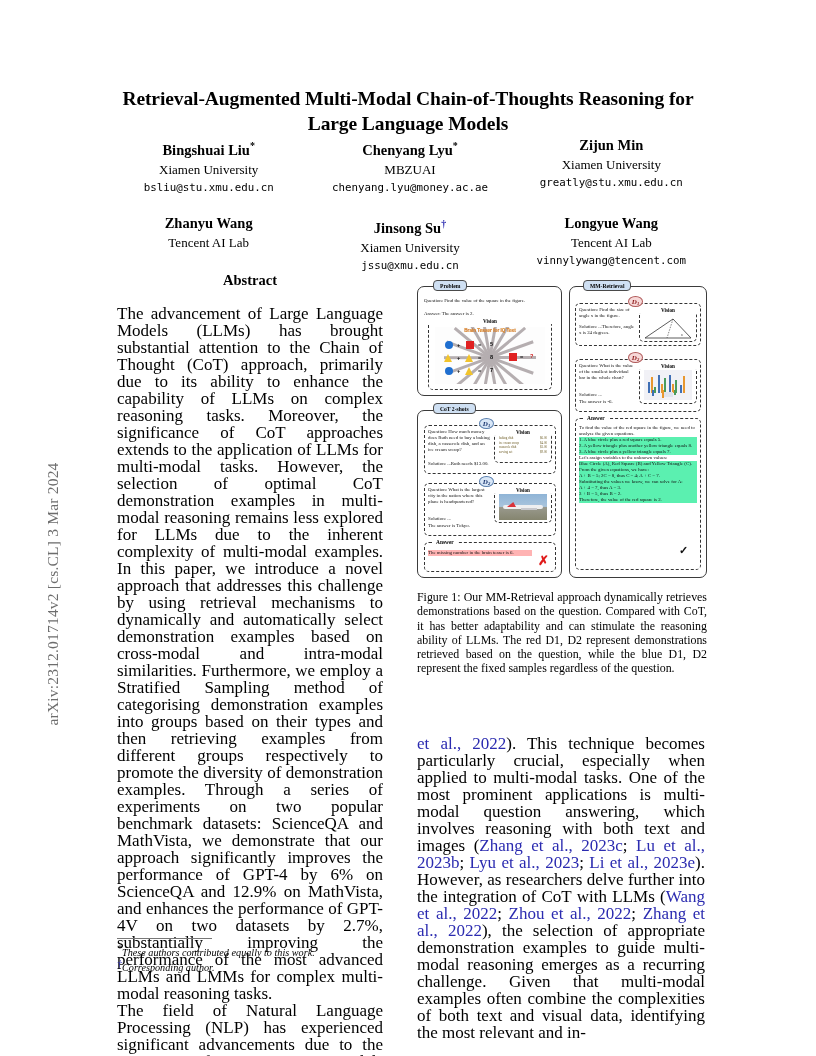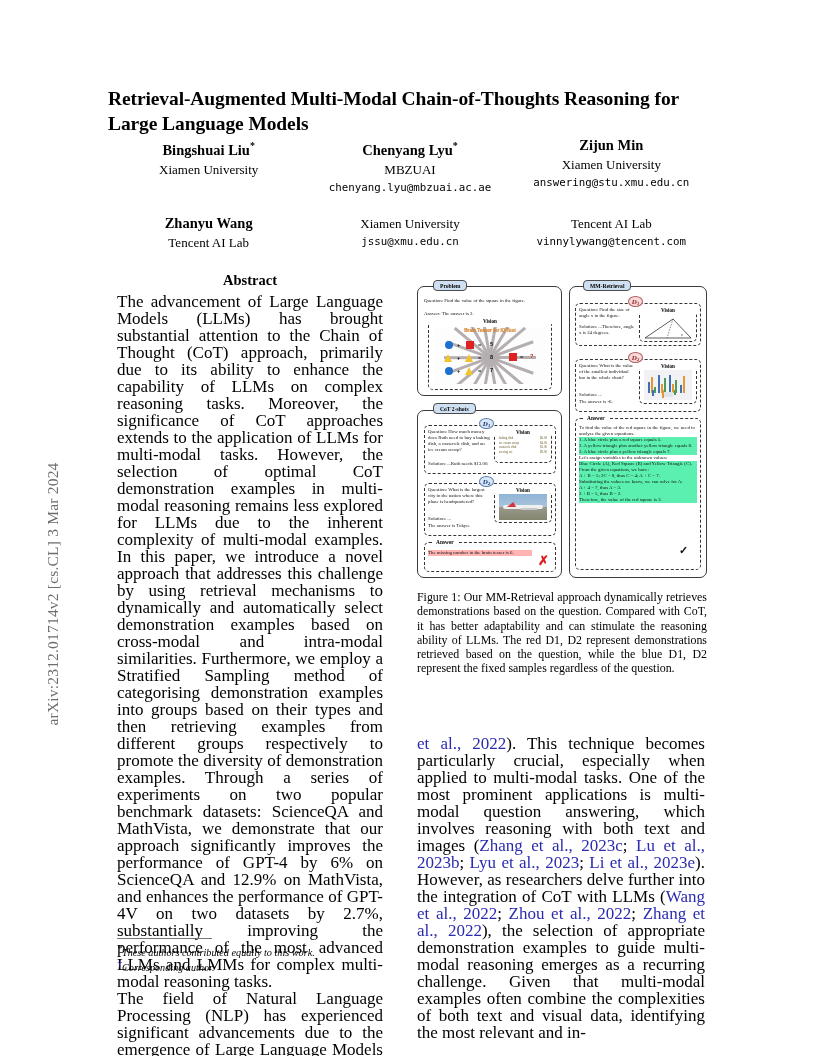--- a/index.html
+++ b/index.html
@@ -25,37 +25,38 @@
     font-size:15.5px;
     color:#6d6d6d;
     letter-spacing:0.2px;
     text-align:center;
     white-space:nowrap;
   }
 
   
   .title {
     position:absolute; left:108px; top:86px; width:600px;
+    text-align:center;
     font-weight:bold; font-size:19.5px; line-height:25px;
     letter-spacing:-0.1px;
   }
   .authors { position:absolute; left:108px; top:136px; width:604px; }
   .author-row { display:flex; width:100%; }
   .author { flex:1; text-align:center; }
   .author .name { font-weight:bold; font-size:14.5px; line-height:19px; }
   .author .aff  { font-size:13px; line-height:19px; }
   .author .mail { font-family:"DejaVu Sans Mono", monospace; font-size:10.8px; line-height:18px; }
   .author-row.second { margin-top:17px; }
   sup.star { font-size:10px; vertical-align:super; }
   sup.dag { font-size:10px; vertical-align:super; color:#2b2bb0; }
 
   
   .col-left  { position:absolute; left:117px; top:272px; width:266px; }
 
-  .sec-head-center { text-align:center; font-weight:bold; font-size:14.5px; margin-bottom:4px; }
+  .sec-head-center { text-align:center; font-weight:bold; font-size:14.5px; margin-bottom:16px; }
   .sec-head { font-weight:bold; font-size:14.5px; margin:13px 0 6px 0; }
   .sec-head .num { display:inline-block; width:16px; }
 
   p.body {
     margin:0 0 0 0;
     font-size:17px;
     line-height:17px;
     text-align:justify;
     text-justify:inter-word;
     hyphens:none;
@@ -179,42 +180,45 @@
 
   <div class="arxiv-stamp">arXiv:2312.01714v2  [cs.CL]  3 Mar 2024</div>
 
   <div class="title">Retrieval-Augmented Multi-Modal Chain-of-Thoughts Reasoning for Large Language Models</div>
 
   <div class="authors">
     <div class="author-row">
       <div class="author">
         <div class="name"><span>Bingshuai Liu</span><sup class="star">*</sup></div>
         <div class="aff">Xiamen University</div>
+        <div class="mail">bsliu@stu.xmu.edu.cn</div>
       </div>
       <div class="author">
         <div class="name"><span>Chenyang Lyu</span><sup class="star">*</sup></div>
         <div class="aff">MBZUAI</div>
-        <div class="mail">chenyang.lyu@mbzuai.ac.ae</div>
+        <div class="mail">chenyang.lyu@money.ac.ae</div>
       </div>
       <div class="author">
         <div class="name"><span>Zijun Min</span></div>
         <div class="aff">Xiamen University</div>
-        <div class="mail">answering@stu.xmu.edu.cn</div>
+        <div class="mail">greatly@stu.xmu.edu.cn</div>
       </div>
     </div>
     <div class="author-row second">
       <div class="author">
         <div class="name"><span>Zhanyu Wang</span></div>
         <div class="aff">Tencent AI Lab</div>
       </div>
       <div class="author">
+        <div class="name"><span>Jinsong Su</span><sup class="dag">†</sup></div>
         <div class="aff">Xiamen University</div>
         <div class="mail">jssu@xmu.edu.cn</div>
       </div>
       <div class="author">
+        <div class="name"><span>Longyue Wang</span></div>
         <div class="aff">Tencent AI Lab</div>
         <div class="mail">vinnylywang@tencent.com</div>
       </div>
     </div>
   </div>
 
   <div class="col-left">
     <div class="sec-head-center">Abstract</div>
     <p class="body">The advancement of Large Language Models (LLMs) has brought substantial attention to the Chain of Thought (CoT) approach, primarily due to its ability to enhance the capability of LLMs on complex reasoning tasks. Moreover, the significance of CoT approaches extends to the application of LLMs for multi-modal tasks. However, the selection of optimal CoT demonstration examples in multi-modal reasoning remains less explored for LLMs due to the inherent complexity of multi-modal examples. In this paper, we introduce a novel approach that addresses this challenge by using retrieval mechanisms to dynamically and automatically select demonstration examples based on cross-modal and intra-modal similarities. Furthermore, we employ a Stratified Sampling method of categorising demonstration examples into groups based on their types and then retrieving examples from different groups respectively to promote the diversity of demonstration examples. Through a series of experiments on two popular benchmark datasets: ScienceQA and MathVista, we demonstrate that our approach significantly improves the performance of GPT-4 by 6% on ScienceQA and 12.9% on MathVista, and enhances the performance of GPT-4V on two datasets by 2.7%, substantially improving the performance of the most advanced LLMs and LMMs for complex multi-modal reasoning tasks.</p>
     <p class="body"><span>The field of Natural Language Processing (NLP) has experienced significant advancements due to the emergence of Large Language Models (LLMs), which have reshaped the landscape of many tasks for their extensive capabilities. A key technique that has contributed greatly to the success of LLMs is the Chain of Thought (CoT) technique, as documented in prior studies (</span><span class="cite">Wei et al., 2022a</span><span>; </span><span class="cite">Kojima</span></p>

